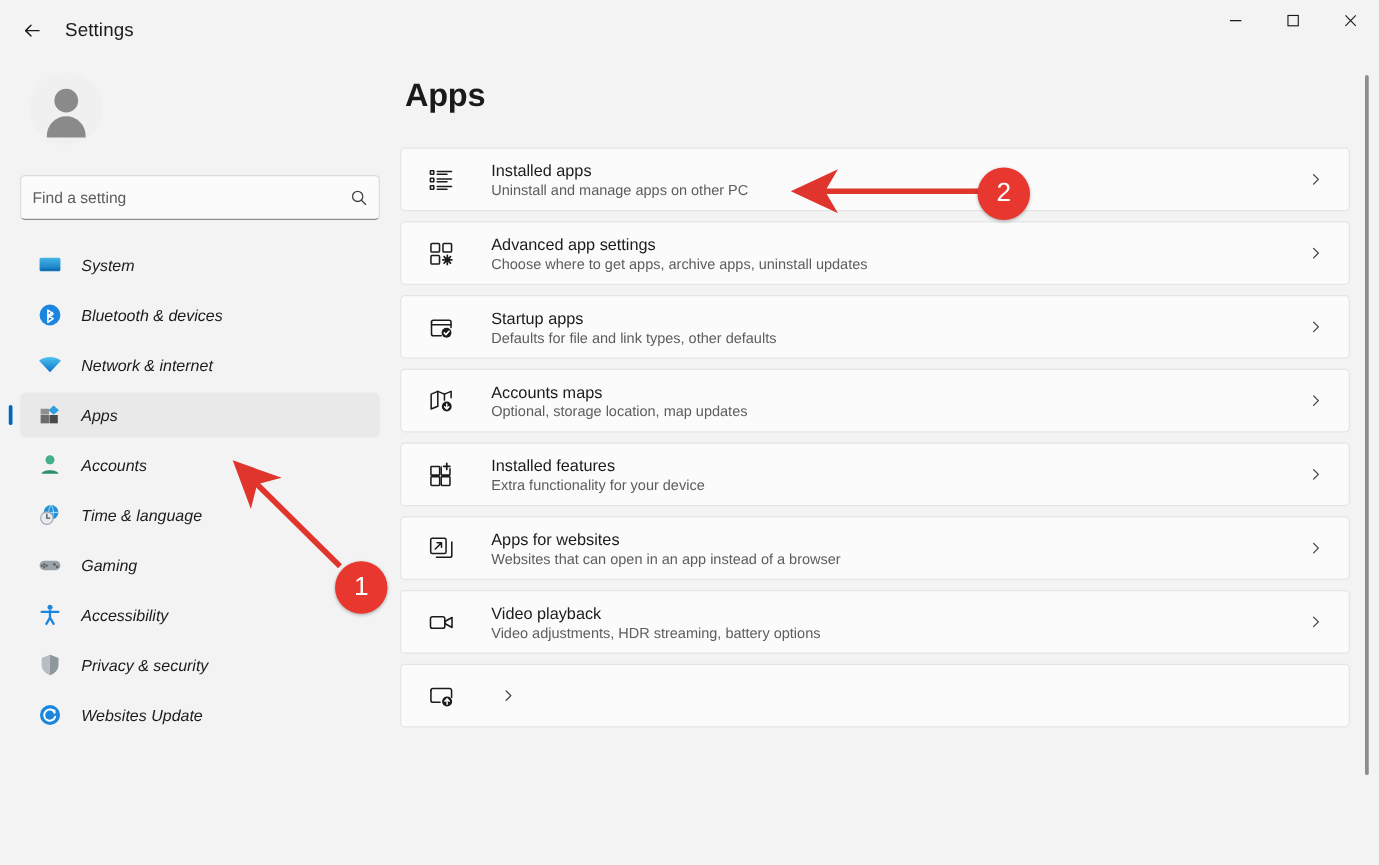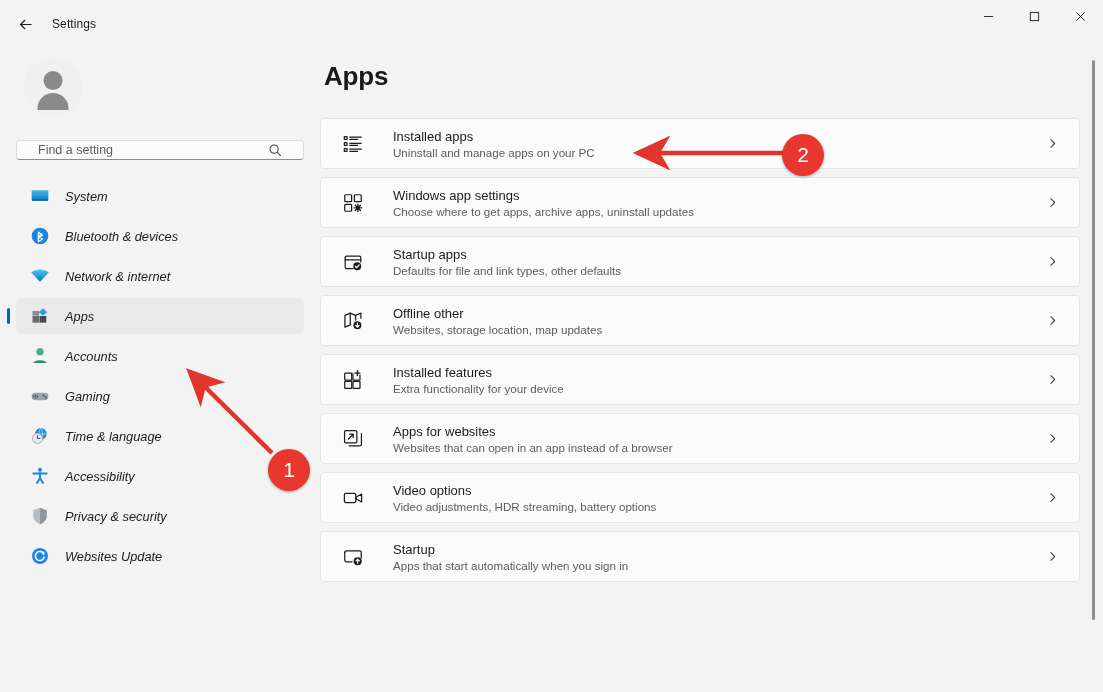--- a/index.html
+++ b/index.html
@@ -24,21 +24,21 @@
     z-index: 5;
   }
   #back-btn {
     width: 34px; height: 34px;
     margin-left: 8px;
     display: flex; align-items: center; justify-content: center;
     border-radius: 5px;
     cursor: pointer;
   }
   #win-title {
-    font-size: 12px;
+    font-size: 15px;
     color: #1b1b1b;
     margin-left: 10px;
     letter-spacing: .1px;
   }
   #win-controls {
     margin-left: auto;
     display: flex;
     height: 48px;
   }
   .wc {
@@ -83,28 +83,28 @@
     position: absolute;
     width: 31px; height: 17px;
     border-radius: 16px 16px 0 0;
     background: #8a8a8a;
     left: 50%; top: 35px;
     transform: translateX(-50%);
   }
 
   #search-box {
     margin-top: 22px;
-    height: 20px;
+    height: 36px;
     background: #fbfbfb;
     border: 1px solid #dcdcdc;
     border-bottom: 1px solid #8c8c8c;
     border-radius: 4px;
     display: flex;
     align-items: center;
-    padding: 0 21px;
+    padding: 0 9px;
   }
   #search-input {
     border: none;
     outline: none;
     background: transparent;
     flex: 1;
     font-family: "Liberation Sans", sans-serif;
     font-size: 12.5px;
     color: #1b1b1b;
   }
@@ -320,41 +320,41 @@
               <circle cx="12" cy="7" r="4.2" fill="#3aa17e"></circle>
         <path d="M4 20.5 C4 15.8 20 15.8 20 20.5 Z" fill="#2e8f6e"></path>
         <circle cx="12" cy="7" r="4.2" fill="#44b08a"></circle>
             </svg>
           </span>
           <span class="nav-label">Accounts</span>
         </div>
         <div class="nav-item">
           <span class="nav-icon">
             <svg width="20" height="20" viewBox="0 0 24 24">
+              <circle cx="13" cy="9.5" r="7" fill="#2091d8"></circle>
+        <path d="M6 9.5 H20 M13 2.5 C10 6 10 13 13 16.5 C16 13 16 6 13 2.5" stroke="#bde4fa" stroke-width=".9" fill="none"></path>
+        <circle cx="9" cy="15" r="6" fill="#e7ebef" stroke="#9aa4ad" stroke-width="1"></circle>
+        <path d="M9 11.3 V15 H11.8" stroke="#4c555c" stroke-width="1.3" fill="none" stroke-linecap="round"></path>
+            </svg>
+          </span>
+          <span class="nav-label">Time &amp; language</span>
+        </div>
+        <div class="nav-item">
+          <span class="nav-icon">
+            <svg width="20" height="20" viewBox="0 0 24 24">
               <rect x="2" y="8" width="20" height="9" rx="4.5" fill="#9ba2a8"></rect>
         <circle cx="6.6" cy="11.4" r="1.1" fill="#5a6066"></circle>
               <circle cx="6.6" cy="13.9" r="1.1" fill="#5a6066"></circle>
         <circle cx="4.3" cy="12.6" r="1.1" fill="#5a6066"></circle>
               <circle cx="8.9" cy="12.6" r="1.1" fill="#5a6066"></circle>
         <circle cx="16.3" cy="11.4" r="1.3" fill="#5a6066"></circle>
               <circle cx="18.9" cy="13.7" r="1.3" fill="#5a6066"></circle>
             </svg>
           </span>
           <span class="nav-label">Gaming</span>
-        </div>
-        <div class="nav-item">
-          <span class="nav-icon">
-            <svg width="20" height="20" viewBox="0 0 24 24">
-              <circle cx="13" cy="9.5" r="7" fill="#2091d8"></circle>
-        <path d="M6 9.5 H20 M13 2.5 C10 6 10 13 13 16.5 C16 13 16 6 13 2.5" stroke="#bde4fa" stroke-width=".9" fill="none"></path>
-        <circle cx="9" cy="15" r="6" fill="#e7ebef" stroke="#9aa4ad" stroke-width="1"></circle>
-        <path d="M9 11.3 V15 H11.8" stroke="#4c555c" stroke-width="1.3" fill="none" stroke-linecap="round"></path>
-            </svg>
-          </span>
-          <span class="nav-label">Time &amp; language</span>
         </div>
         <div class="nav-item">
           <span class="nav-icon">
             <svg width="20" height="20" viewBox="0 0 24 24">
               <circle cx="12" cy="4.6" r="2.4" fill="#1a86e0"></circle>
         <path d="M4 9 H20 M12 8 V14.5 M12 14.5 L8.5 20.5 M12 14.5 L15.5 20.5" stroke="#1a86e0" stroke-width="2.2" fill="none" stroke-linecap="round"></path>
             </svg>
           </span>
           <span class="nav-label">Accessibility</span>
         </div>
@@ -392,40 +392,40 @@
         <line x1="8.5" y1="4.6" x2="21" y2="4.6"></line>
               <line x1="8.5" y1="7" x2="17" y2="7"></line>
         <line x1="8.5" y1="11.2" x2="21" y2="11.2"></line>
               <line x1="8.5" y1="13.6" x2="17" y2="13.6"></line>
         <line x1="8.5" y1="17.7" x2="21" y2="17.7"></line>
               <line x1="8.5" y1="20" x2="17" y2="20"></line>
             </svg>
           </span>
           <span class="card-text">
             <span class="card-title">Installed apps</span>
-            <span class="card-sub">Uninstall and manage apps on your PC</span>
+            <span class="card-sub">Uninstall and manage apps on other PC</span>
           </span>
           <span class="chevron">
             <svg width="13" height="13" viewBox="0 0 24 24" fill="none" stroke="currentColor" stroke-width="2" stroke-linecap="round" stroke-linejoin="round">
               <polyline points="9,5 16,12 9,19"></polyline>
             </svg>
           </span>
         </div>
         <div class="card">
           <span class="card-icon">
             <svg width="22" height="22" viewBox="0 0 24 24" fill="none" stroke="#1b1b1b" stroke-width="1.35" stroke-linecap="round" stroke-linejoin="round">
               <rect x="3" y="3" width="7.5" height="7.5" rx="1"></rect>
         <rect x="13.5" y="3" width="7.5" height="7.5" rx="1"></rect>
         <rect x="3" y="13.5" width="7.5" height="7.5" rx="1"></rect>
         <circle cx="17.3" cy="17.3" r="2.5" fill="#1b1b1b" stroke="none"></circle>
         <path d="M17.3 13.3v1.1M17.3 20.2v1.1M13.3 17.3h1.1M20.2 17.3h1.1M14.5 14.5l.8.8M19.3 19.3l.8.8M19.3 15.3l.8-.8M14.5 20.1l.8-.8" stroke-width="1.5"></path>
             </svg>
           </span>
           <span class="card-text">
-            <span class="card-title">Windows app settings</span>
+            <span class="card-title">Advanced app settings</span>
             <span class="card-sub">Choose where to get apps, archive apps, uninstall updates</span>
           </span>
           <span class="chevron">
             <svg width="13" height="13" viewBox="0 0 24 24" fill="none" stroke="currentColor" stroke-width="2" stroke-linecap="round" stroke-linejoin="round">
               <polyline points="9,5 16,12 9,19"></polyline>
             </svg>
           </span>
         </div>
         <div class="card">
           <span class="card-icon">
@@ -451,22 +451,22 @@
           <span class="card-icon">
             <svg width="22" height="22" viewBox="0 0 24 24" fill="none" stroke="#1b1b1b" stroke-width="1.35" stroke-linecap="round" stroke-linejoin="round">
               <path d="M3.2 5.8 L9 3.4 V16.3 L3.2 18.7 Z"></path>
         <path d="M9 3.4 L14.8 5.8 V11"></path>
         <path d="M14.8 5.8 L20.6 3.4 V9"></path>
         <circle cx="16.8" cy="16.6" r="4.3" fill="#1b1b1b" stroke="none"></circle>
         <path d="M16.8 14.3 V18.6 M14.9 16.8 L16.8 18.8 L18.7 16.8" stroke="#fbfbfb" stroke-width="1.3"></path>
             </svg>
           </span>
           <span class="card-text">
-            <span class="card-title">Offline other</span>
-            <span class="card-sub">Websites, storage location, map updates</span>
+            <span class="card-title">Accounts maps</span>
+            <span class="card-sub">Optional, storage location, map updates</span>
           </span>
           <span class="chevron">
             <svg width="13" height="13" viewBox="0 0 24 24" fill="none" stroke="currentColor" stroke-width="2" stroke-linecap="round" stroke-linejoin="round">
               <polyline points="9,5 16,12 9,19"></polyline>
             </svg>
           </span>
         </div>
         <div class="card">
           <span class="card-icon">
             <svg width="22" height="22" viewBox="0 0 24 24" fill="none" stroke="#1b1b1b" stroke-width="1.35" stroke-linecap="round" stroke-linejoin="round">
@@ -507,41 +507,37 @@
           </span>
         </div>
         <div class="card">
           <span class="card-icon">
             <svg width="22" height="22" viewBox="0 0 24 24" fill="none" stroke="#1b1b1b" stroke-width="1.35" stroke-linecap="round" stroke-linejoin="round">
               <rect x="2.6" y="7" width="12.5" height="10" rx="1.8"></rect>
         <path d="M15.1 11.1 L21.4 7.6 V16.4 L15.1 12.9 Z"></path>
             </svg>
           </span>
           <span class="card-text">
-            <span class="card-title">Video options</span>
+            <span class="card-title">Video playback</span>
             <span class="card-sub">Video adjustments, HDR streaming, battery options</span>
           </span>
           <span class="chevron">
             <svg width="13" height="13" viewBox="0 0 24 24" fill="none" stroke="currentColor" stroke-width="2" stroke-linecap="round" stroke-linejoin="round">
               <polyline points="9,5 16,12 9,19"></polyline>
             </svg>
           </span>
         </div>
         <div class="card">
           <span class="card-icon">
             <svg width="22" height="22" viewBox="0 0 24 24" fill="none" stroke="#1b1b1b" stroke-width="1.35" stroke-linecap="round" stroke-linejoin="round">
               <path d="M3 7 A1.8 1.8 0 0 1 4.8 5.2 H19.2 A1.8 1.8 0 0 1 21 7 V13"></path>
         <path d="M3 7 V15.4 A1.8 1.8 0 0 0 4.8 17.2 H11"></path>
         <circle cx="17.1" cy="16.6" r="4.4" fill="#1b1b1b" stroke="none"></circle>
         <path d="M17.1 18.9 V14.4 M15.2 16.3 L17.1 14.3 L19 16.3" stroke="#fbfbfb" stroke-width="1.3"></path>
             </svg>
-          </span>
-          <span class="card-text">
-            <span class="card-title">Startup</span>
-            <span class="card-sub">Apps that start automatically when you sign in</span>
           </span>
           <span class="chevron">
             <svg width="13" height="13" viewBox="0 0 24 24" fill="none" stroke="currentColor" stroke-width="2" stroke-linecap="round" stroke-linejoin="round">
               <polyline points="9,5 16,12 9,19"></polyline>
             </svg>
           </span>
         </div>
       </div>
     <div id="scrollbar"></div>
   </div>

